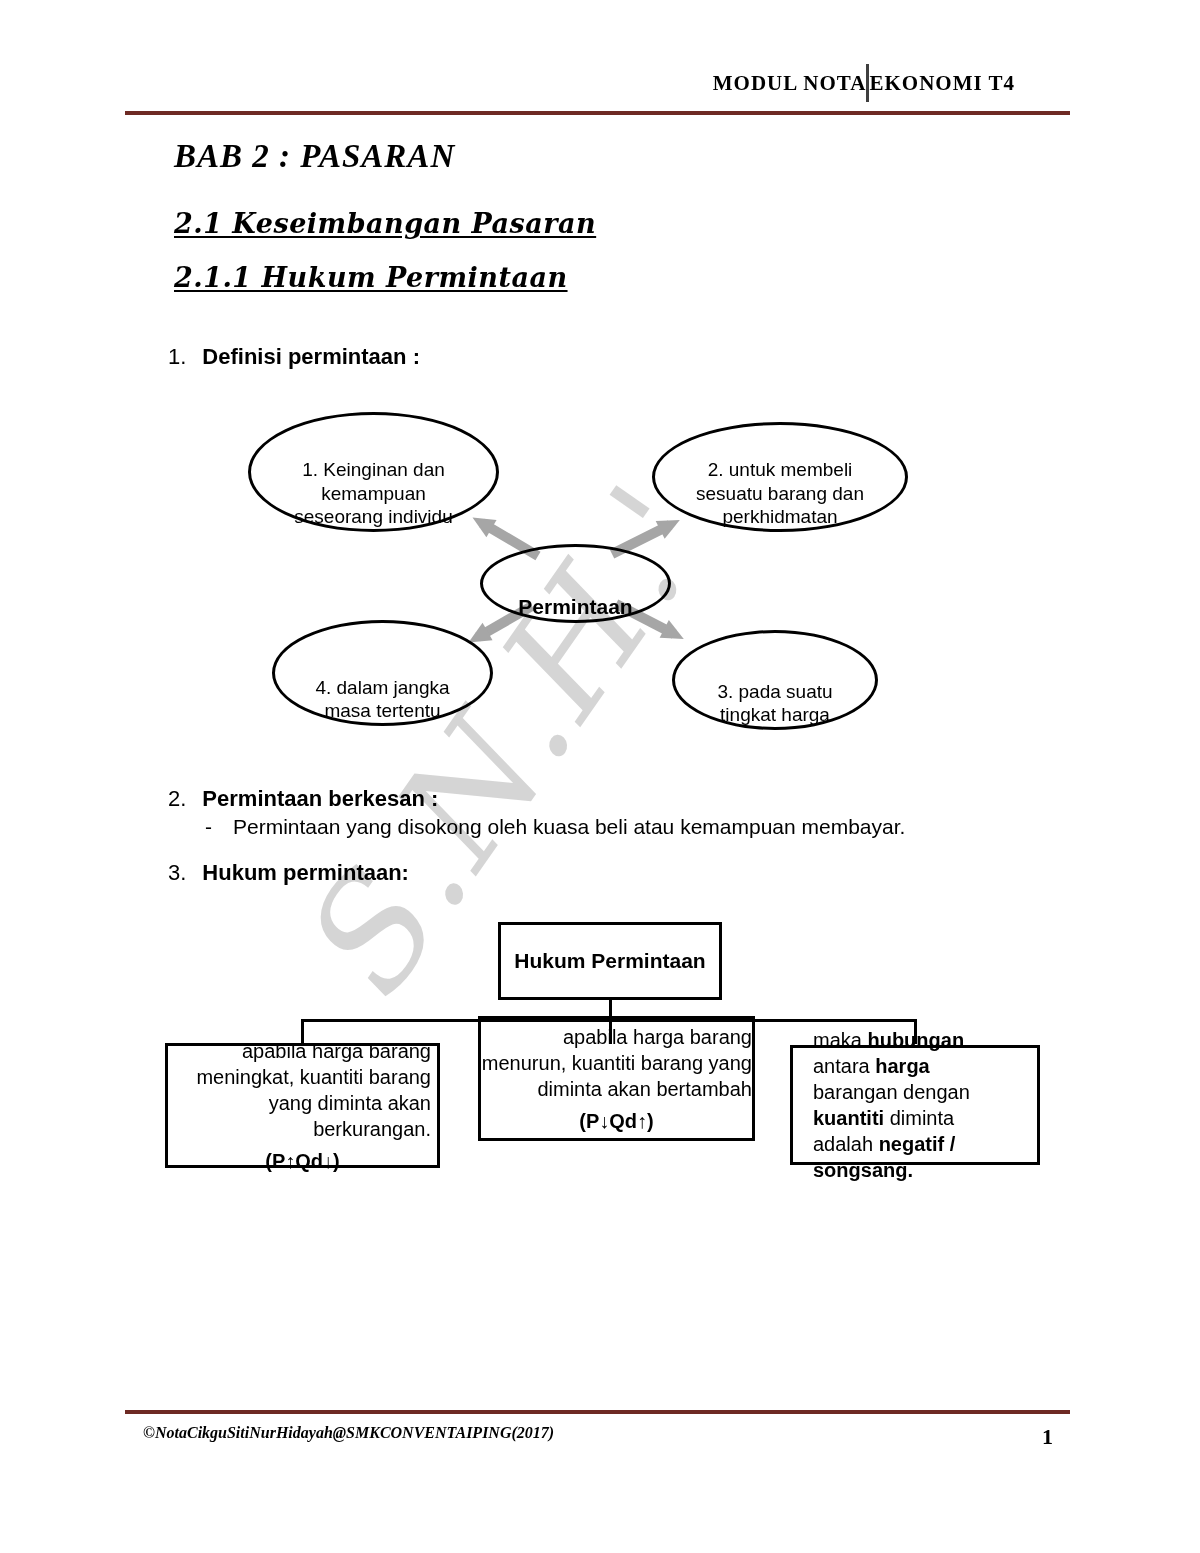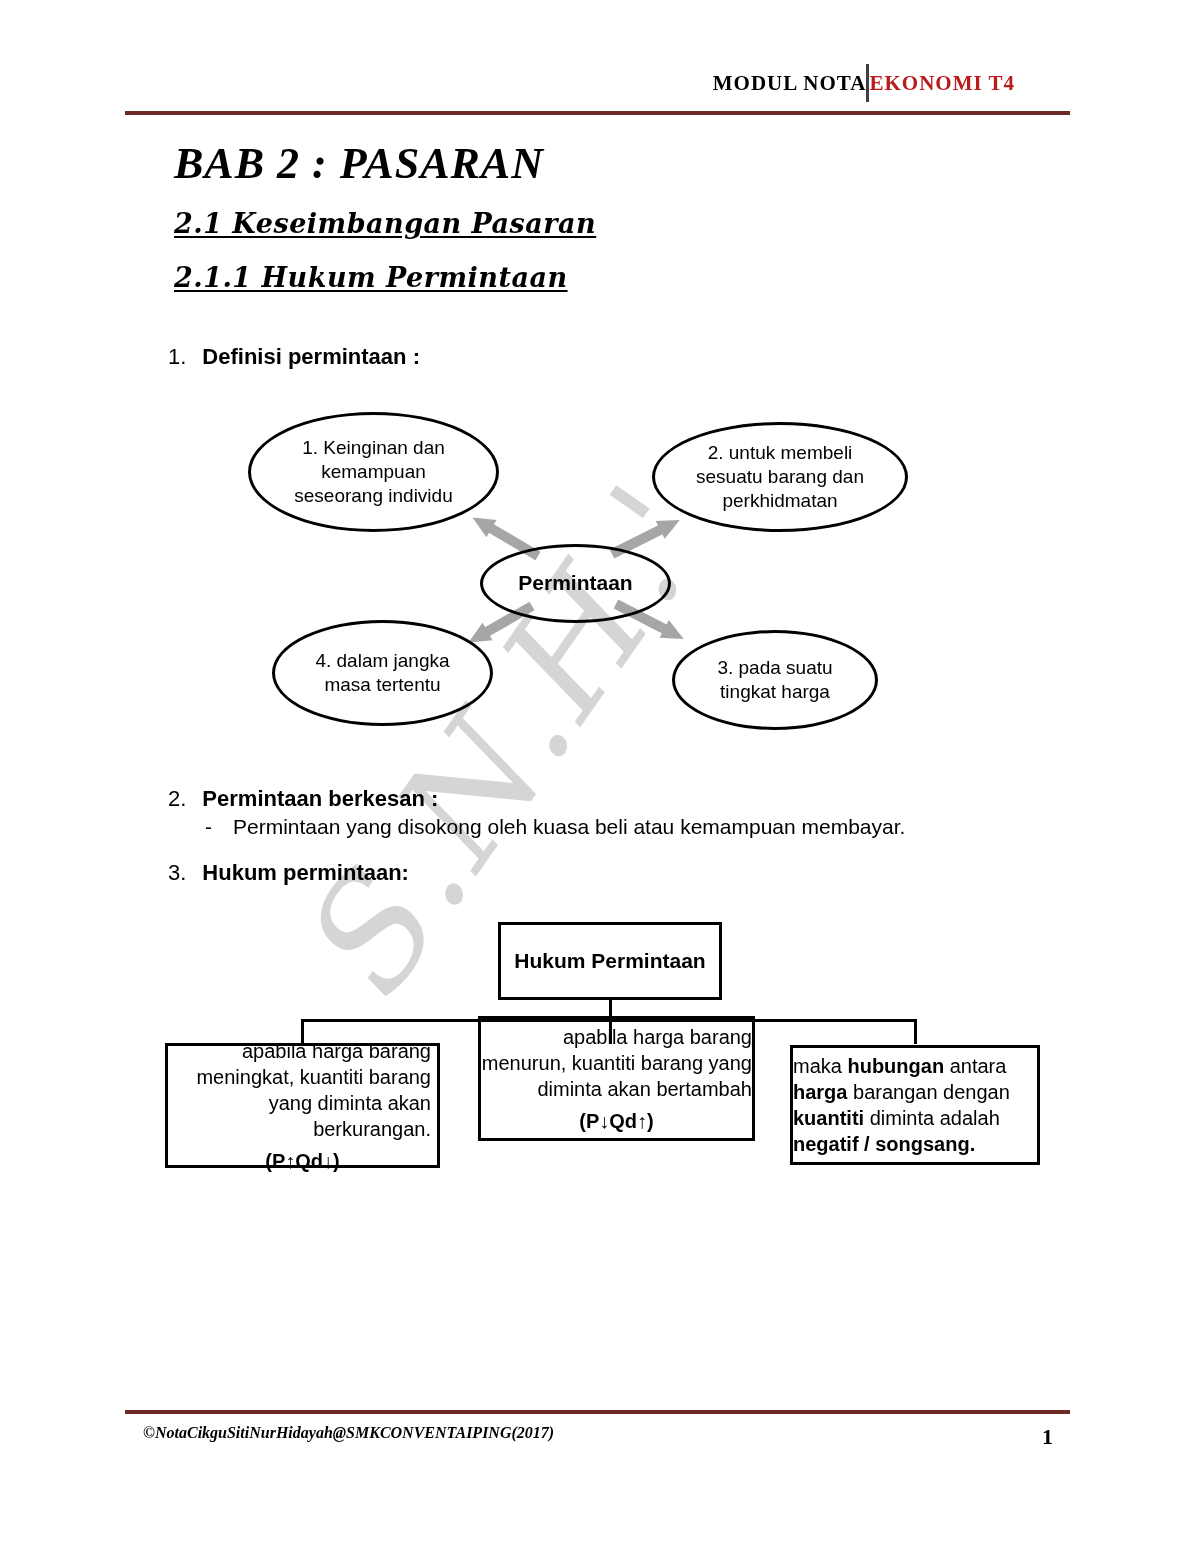--- a/index.html
+++ b/index.html
@@ -9,42 +9,42 @@
   
   .rule{position:absolute;background:#6e2a24;}
   .rule-top{left:125px;top:111px;width:945px;height:4px;}
   .rule-bottom{left:125px;top:1410px;width:945px;height:4px;}
 
   
   .header{position:absolute;top:64px;left:0;width:1015px;display:flex;justify-content:flex-end;
           align-items:center;font-family:"Liberation Serif",serif;font-weight:bold;font-size:21px;}
   .h-left{letter-spacing:1px;}
   .h-divider{display:inline-block;width:3px;height:38px;background:#3f3f3f;}
-  .h-right{color:#b91c1c;letter-spacing:1px;}
+  .h-right{color:#000000;letter-spacing:1px;}
 
   
   .title{position:absolute;left:174px;top:138px;margin:0;font-family:"Liberation Serif",serif;
-         font-style:italic;font-weight:bold;font-size:44px;letter-spacing:1px;}
+         font-style:italic;font-weight:bold;font-size:33px;letter-spacing:1px;}
   .script{position:absolute;left:174px;margin:0;font-family:"DejaVu Serif",serif;font-style:italic;
           font-weight:600;font-size:27px;text-decoration:underline;text-underline-offset:3px;letter-spacing:.5px;}
   .s21{top:208px;}
   .s211{top:262px;font-style:italic;}
 
   
   .list-line{position:absolute;left:168px;display:flex;gap:16px;font-size:22px;}
   .list-line .lbl{font-weight:bold;}
   .l1{top:344px;}
   .l2{top:786px;}
   .l3{top:860px;}
   .detail{position:absolute;left:205px;top:815px;font-size:21px;display:flex;gap:21px;}
 
   
   .diagram{position:absolute;left:150px;top:398px;width:800px;height:375px;}
   .arrows{position:absolute;left:0;top:0;}
-  .ellipse{position:absolute;border:3px solid #000;border-radius:50%;display:flex;align-items:center;
+  .ellipse{position:absolute;border:3px solid #000;border-radius:50%;display:flex;align-items:flex-end;
            justify-content:center;text-align:center;font-size:19px;line-height:1.25;background:transparent;}
   .e1{left:98px;top:14px;width:245px;height:114px;}
   .e2{left:502px;top:24px;width:250px;height:104px;}
   .ec{left:330px;top:146px;width:185px;height:73px;font-weight:bold;font-size:21px;}
   .e4{left:122px;top:222px;width:215px;height:100px;}
   .e3{left:522px;top:232px;width:200px;height:94px;}
   .e1 span{display:block;width:172px;}
   .e2 span{display:block;width:202px;}
   .e4 span{display:block;width:140px;}
   .e3 span{display:block;width:150px;}
@@ -55,21 +55,21 @@
   .fc-root{left:498px;top:922px;width:224px;height:78px;font-weight:bold;font-size:21px;}
   .fc-line{position:absolute;background:#000;}
   .fc-v0{left:609px;top:1000px;width:3px;height:20px;}
   .fc-h{left:301px;top:1019px;width:616px;height:3px;}
   .fc-v1{left:301px;top:1021px;width:3px;height:23px;}
   .fc-v2{left:609px;top:1021px;width:3px;height:23px;}
   .fc-v3{left:914px;top:1021px;width:3px;height:23px;}
   .fc-b{font-size:20px;line-height:1.3;}
   .fc-b1{left:165px;top:1043px;width:275px;height:125px;flex-direction:column;padding:0 6px;}
   .fc-b2{left:478px;top:1016px;width:277px;height:125px;flex-direction:column;padding:0 0;}
-  .fc-b3{left:790px;top:1045px;width:250px;height:120px;text-align:left;padding:0 0;}
+  .fc-b3{left:790px;top:1045px;width:250px;height:120px;text-align:left;padding:0 20px;}
   .formula{font-weight:bold;margin-top:6px;}
 
   
   .footer-text{position:absolute;left:143px;top:1424px;font-family:"Liberation Serif",serif;
                font-style:italic;font-weight:bold;font-size:16px;}
   .page-num{position:absolute;left:1042px;top:1424px;font-family:"Liberation Serif",serif;
             font-weight:bold;font-size:22px;}
 
   
   .watermark{position:absolute;left:190px;top:650px;width:640px;text-align:center;

